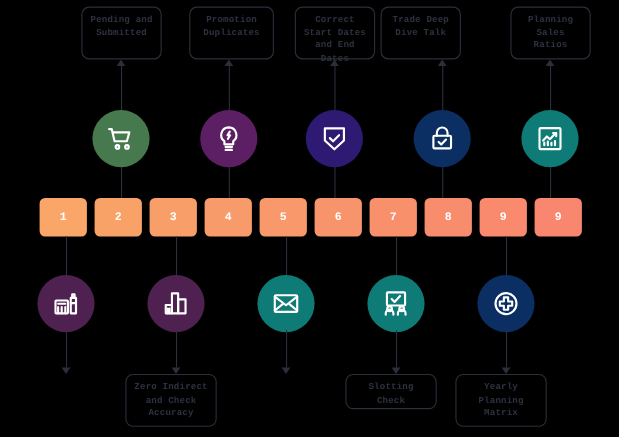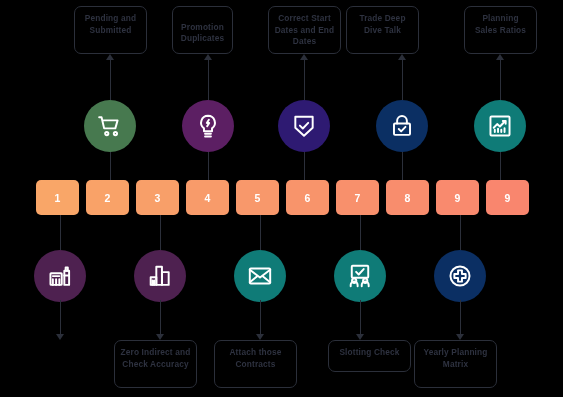--- a/index.html
+++ b/index.html
@@ -5,21 +5,21 @@
   html, body {
     margin: 0;
     padding: 0;
     background: #000000;
   }
   #canvas {
     position: relative;
     width: 563px;
     height: 397px;
     background: #000000;
-    font-family: Liberation Sans, sans-serif;
+    font-family: Liberation Mono, monospace;
     overflow: hidden;
   }
 
   
   .label-box {
     position: absolute;
     box-sizing: border-box;
     border: 1.4px solid #2b2f3a;
     border-radius: 7px;
     background: #000000;
@@ -83,21 +83,21 @@
   }
 </style>
 </head>
 <body>
 
 <div id="canvas">
 
   <div class="label-box" style="left:74px; top:6px; width:73px; height:48px;">
     <span>Pending and Submitted</span>
   </div>
-  <div class="label-box" style="left:172px; top:6px; width:61px; height:48px;align-items:center;">
+  <div class="label-box" style="left:172px; top:6px; width:77px; height:48px;">
     <span>Promotion Duplicates</span>
   </div>
   <div class="label-box" style="left:268px; top:6px; width:73px; height:48px;">
     <span>Correct Start Dates and End Dates</span>
   </div>
   <div class="label-box" style="left:346px; top:6px; width:73px; height:48px;">
     <span>Trade Deep Dive Talk</span>
   </div>
   <div class="label-box" style="left:464px; top:6px; width:73px; height:48px;">
     <span>Planning Sales Ratios</span>
@@ -230,23 +230,20 @@
   <div class="conn" style="left:260px; top:300px; height:34px;"></div>
   <div class="arrow down" style="left:256px; top:334px;"></div>
   <div class="conn" style="left:360px; top:300px; height:34px;"></div>
   <div class="arrow down" style="left:356px; top:334px;"></div>
   <div class="conn" style="left:460px; top:300px; height:34px;"></div>
   <div class="arrow down" style="left:456px; top:334px;"></div>
 
   <div class="label-box" style="left:114px; top:340px; width:83px; height:48px;">
     <span>Zero Indirect and Check Accuracy</span>
   </div>
-  <div class="label-box" style="left:214px; top:340px; width:83px; height:48px;">
-    <span>Attach those Contracts</span>
-  </div>
-  <div class="label-box" style="left:328px; top:340px; width:83px; height:32px;justify-content:center;">
+  <div class="label-box" style="left:314px; top:340px; width:83px; height:32px;justify-content:center;">
     <span>Slotting Check</span>
   </div>
   <div class="label-box" style="left:414px; top:340px; width:83px; height:48px;text-align:center;">
     <span>Yearly Planning Matrix</span>
   </div>
 
 </div>
 
 </body></html>

